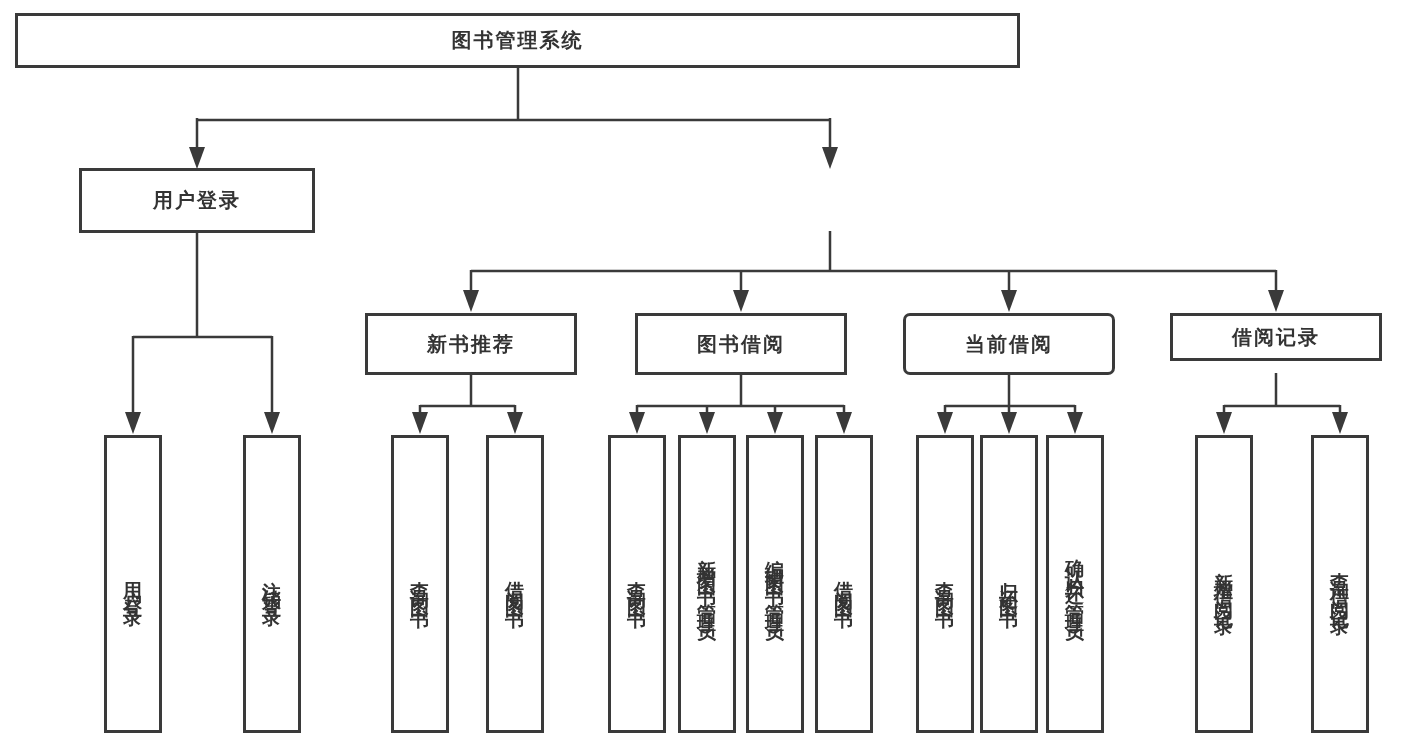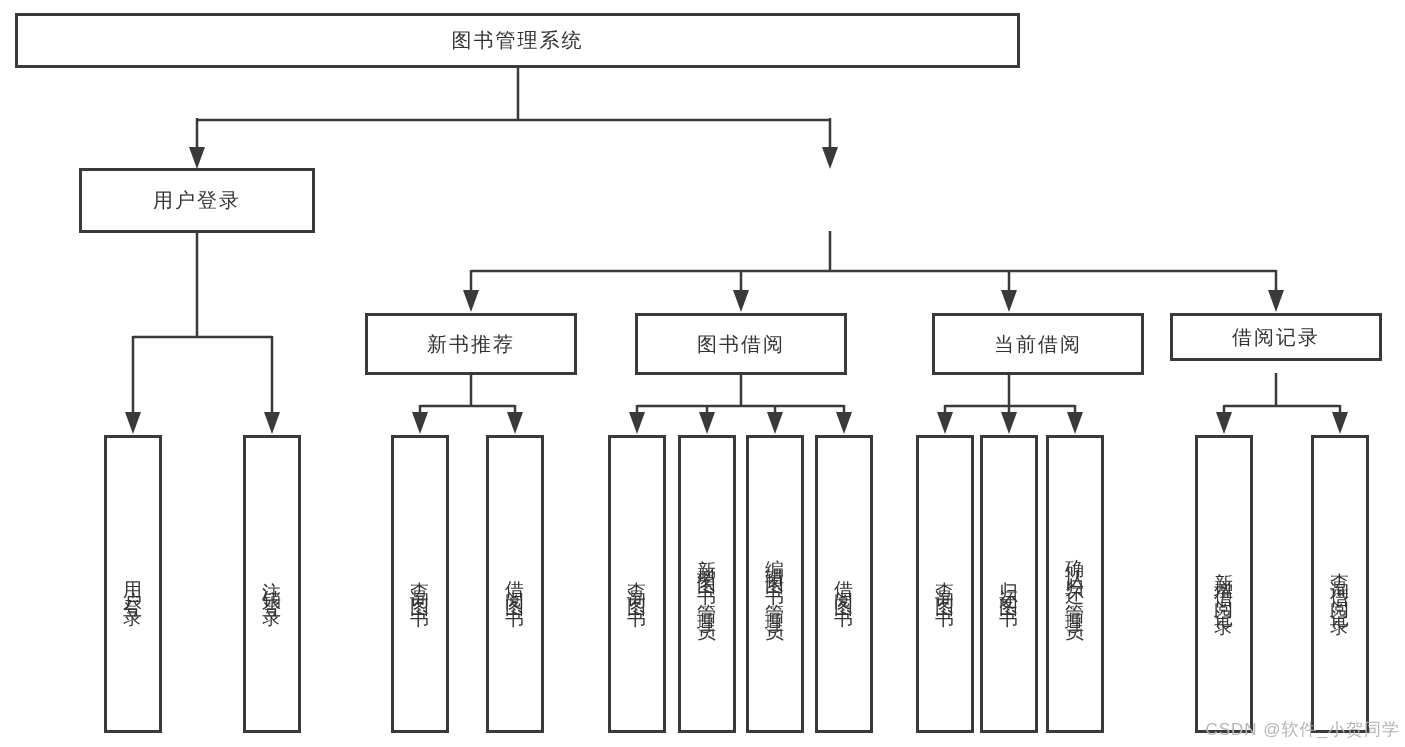--- a/index.html
+++ b/index.html
@@ -23,20 +23,21 @@
   .box{
     position:absolute;
     box-sizing:border-box;
     background:var(--box_background);
     border:3px solid var(--line);
     display:flex;
     align-items:center;
     justify-content:center;
     color:var(--text);
     text-align:center;
+    font-weight:bold;
   }
   .h{font-size:20px;letter-spacing:2px;white-space:nowrap;}
   .v{
     writing-mode:vertical-rl;
     text-orientation:mixed;
     font-size:19px;
     letter-spacing:9px;
     line-height:1;
   }
   .watermark{
@@ -95,36 +96,35 @@
       <polygon class="chead" points="1332,412 1348,412 1340,434"></polygon>
     </g>
   </svg>
 
   <div class="box h" style="left:15px;top:13px;width:1005px;height:55px;">图书管理系统</div>
 
   <div class="box h" style="left:79px;top:168px;width:236px;height:65px;">用户登录</div>
 
   <div class="box h" style="left:365px;top:313px;width:212px;height:62px;">新书推荐</div>
   <div class="box h" style="left:635px;top:313px;width:212px;height:62px;">图书借阅</div>
-  <div class="box h" style="left:932px;top:313px;width:212px;height:62px;">当前借阅</div>
+  <div class="box h" style="left:903px;top:313px;width:212px;height:62px;border-radius:7px;">当前借阅</div>
   <div class="box h" style="left:1170px;top:313px;width:212px;height:48px;">借阅记录</div>
 
   <div class="box v" style="left:104px;top:435px;width:58px;height:298px;">用户登录</div>
   <div class="box v" style="left:243px;top:435px;width:58px;height:298px;">注销登录</div>
 
   <div class="box v" style="left:391px;top:435px;width:58px;height:298px;">查询图书</div>
   <div class="box v" style="left:486px;top:435px;width:58px;height:298px;">借阅图书</div>
 
   <div class="box v" style="left:608px;top:435px;width:58px;height:298px;">查询图书</div>
   <div class="box v" style="left:678px;top:435px;width:58px;height:298px;">新增图书（管理员）</div>
   <div class="box v" style="left:746px;top:435px;width:58px;height:298px;">编辑图书（管理员）</div>
   <div class="box v" style="left:815px;top:435px;width:58px;height:298px;">借阅图书</div>
 
   <div class="box v" style="left:916px;top:435px;width:58px;height:298px;">查询图书</div>
   <div class="box v" style="left:980px;top:435px;width:58px;height:298px;">归还图书</div>
   <div class="box v" style="left:1046px;top:435px;width:58px;height:298px;">确认归还（管理员）</div>
 
   <div class="box v" style="left:1195px;top:435px;width:58px;height:298px;">新增借阅记录</div>
   <div class="box v" style="left:1311px;top:435px;width:58px;height:298px;">查询借阅记录</div>
 
-  <div class="watermark">CSDN @软件_小贺同学</div>
 
 </div>
 
 </body></html>

